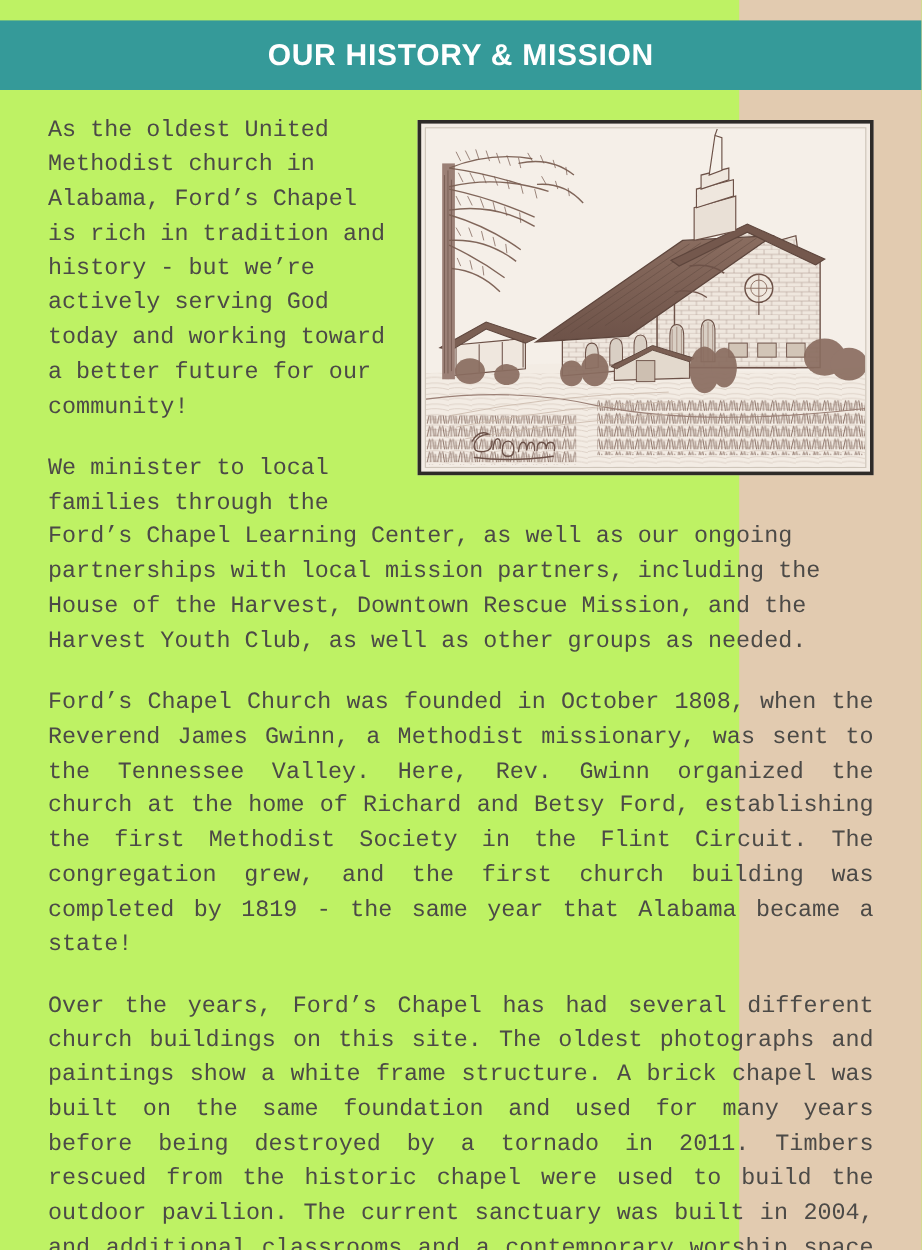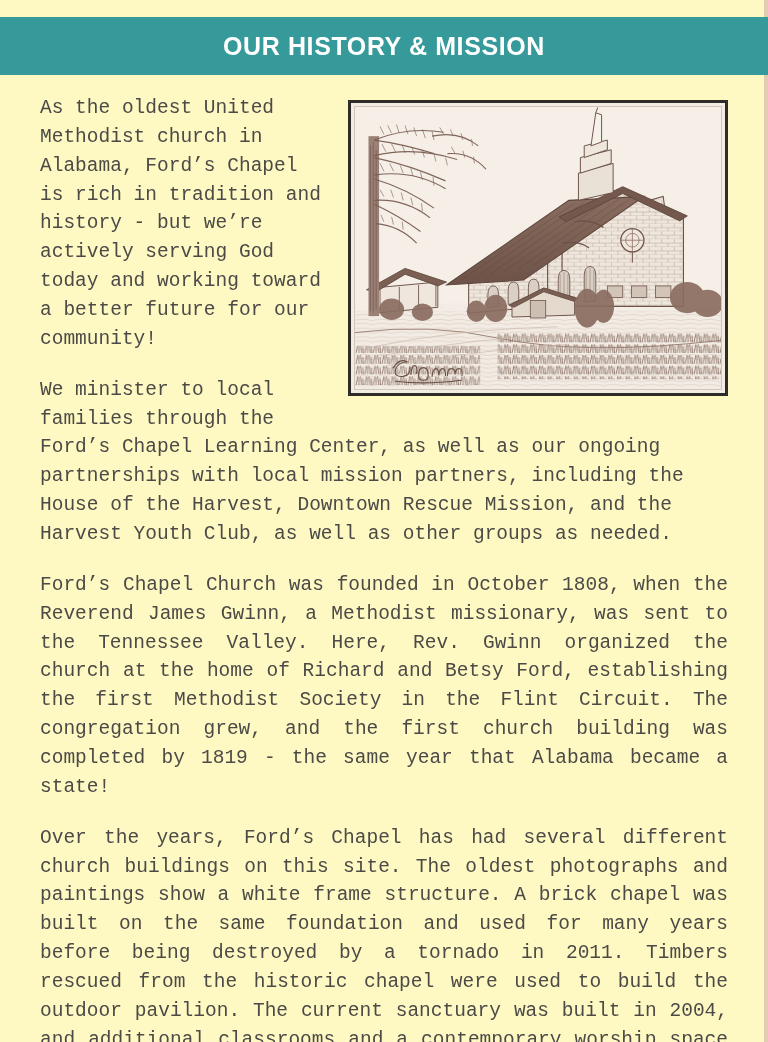--- a/index.html
+++ b/index.html
@@ -8,23 +8,23 @@
   }
   body {
     width: 768px;
     height: 1042px;
     background: #e2cbb0;
     font-family: "Liberation Sans", sans-serif;
     overflow: hidden;
   }
   .page {
     position: relative;
-    width: 764px;
+    width: 616px;
     height: 1042px;
-    background: #fef9c3;
+    background: #bef264;
     box-sizing: border-box;
   }
 
   
   .header-band {
     position: absolute;
     top: 17px;
     left: 0;
     width: 768px;
     height: 58px;

